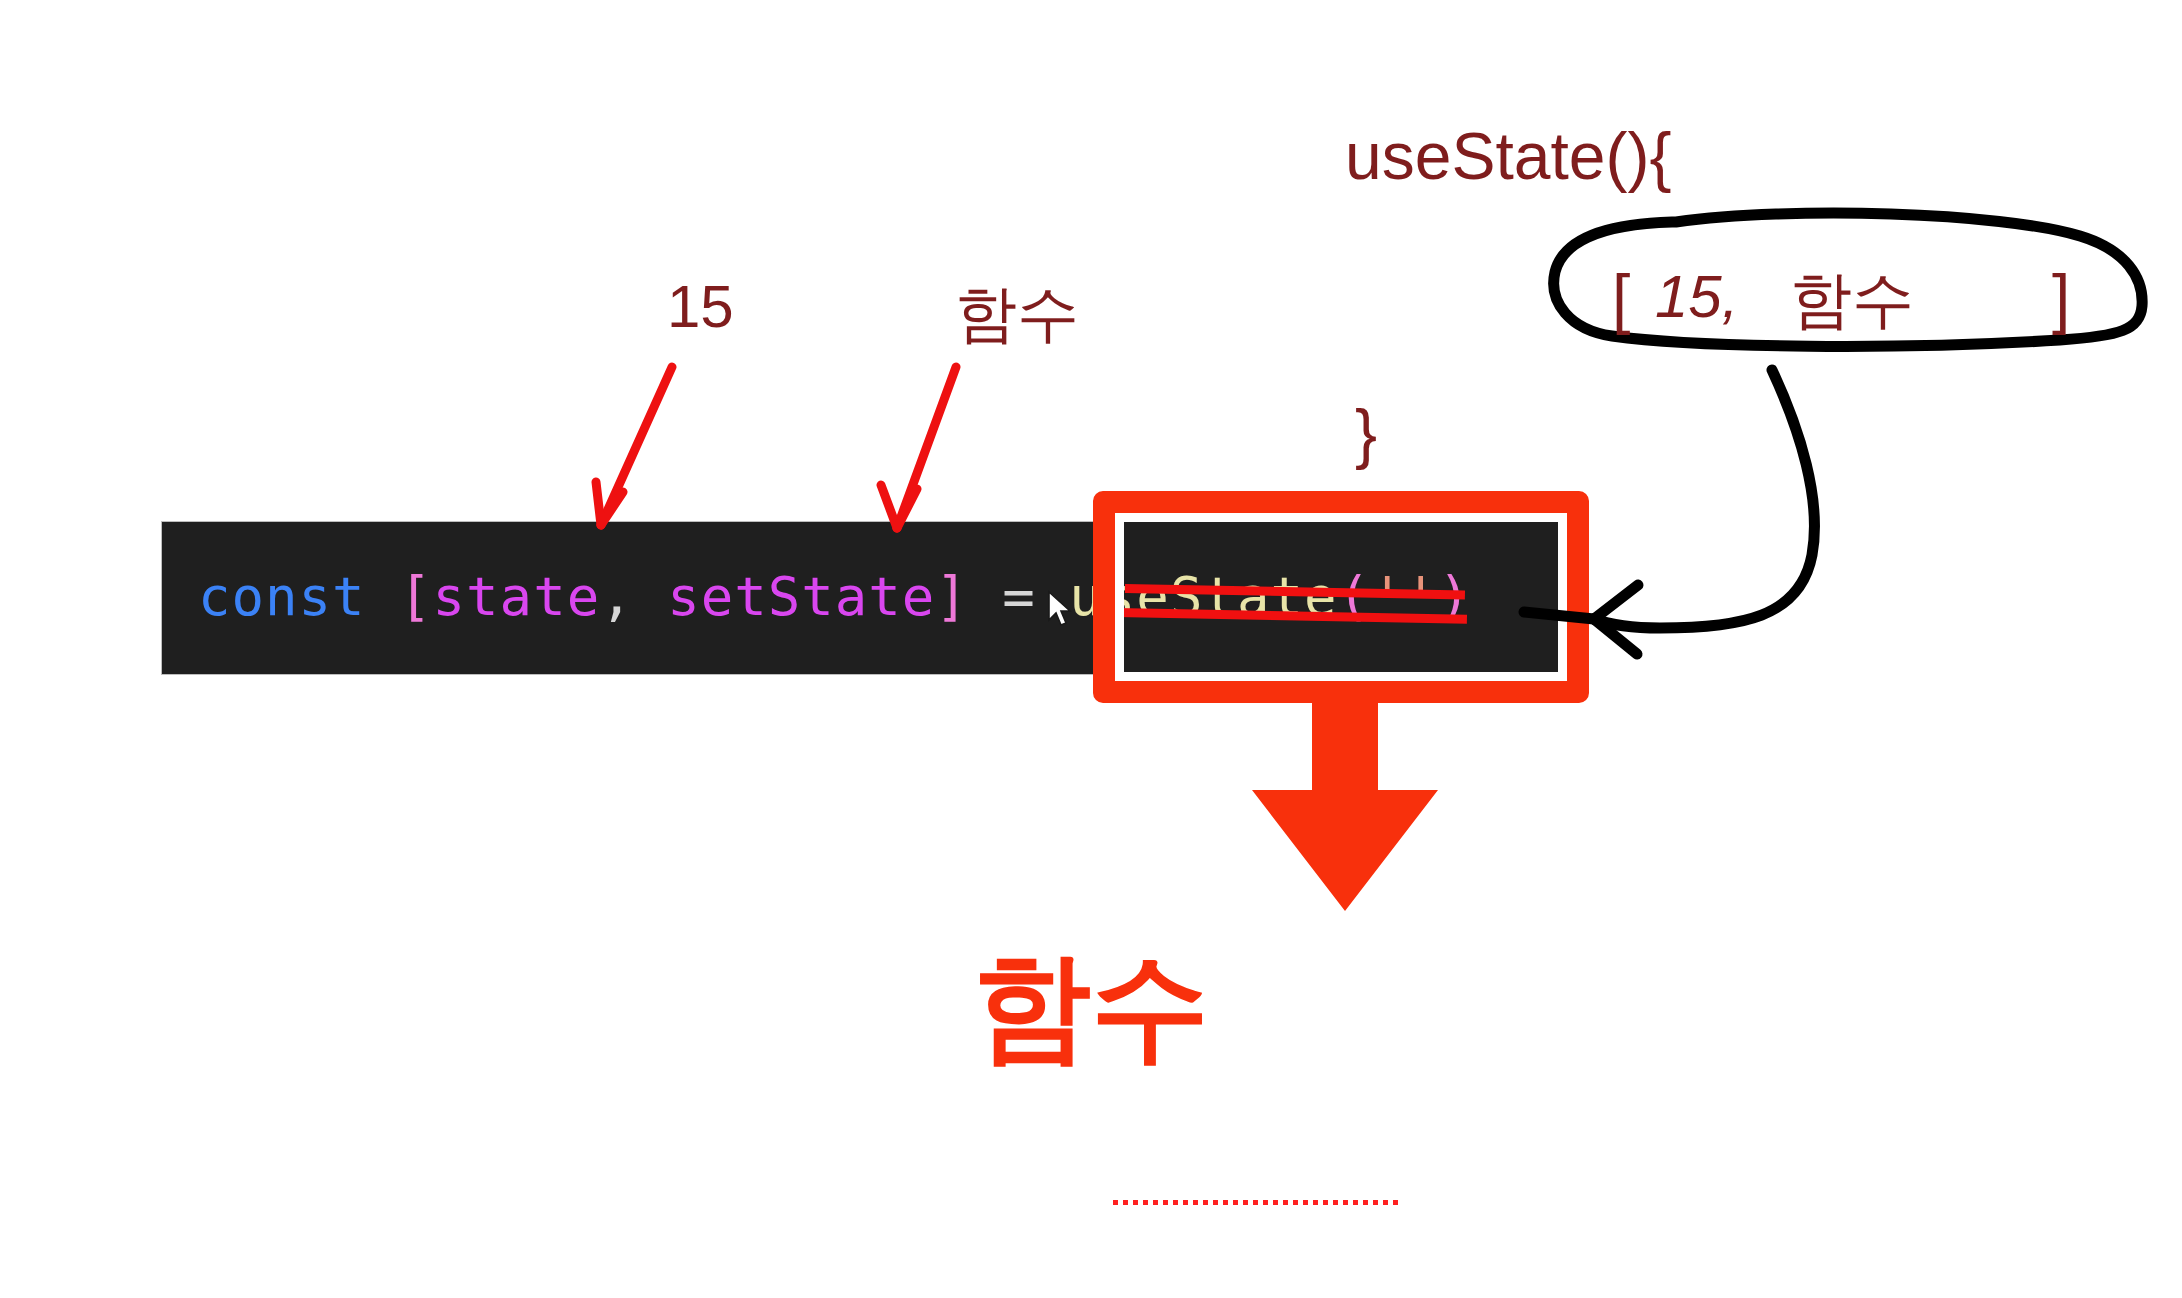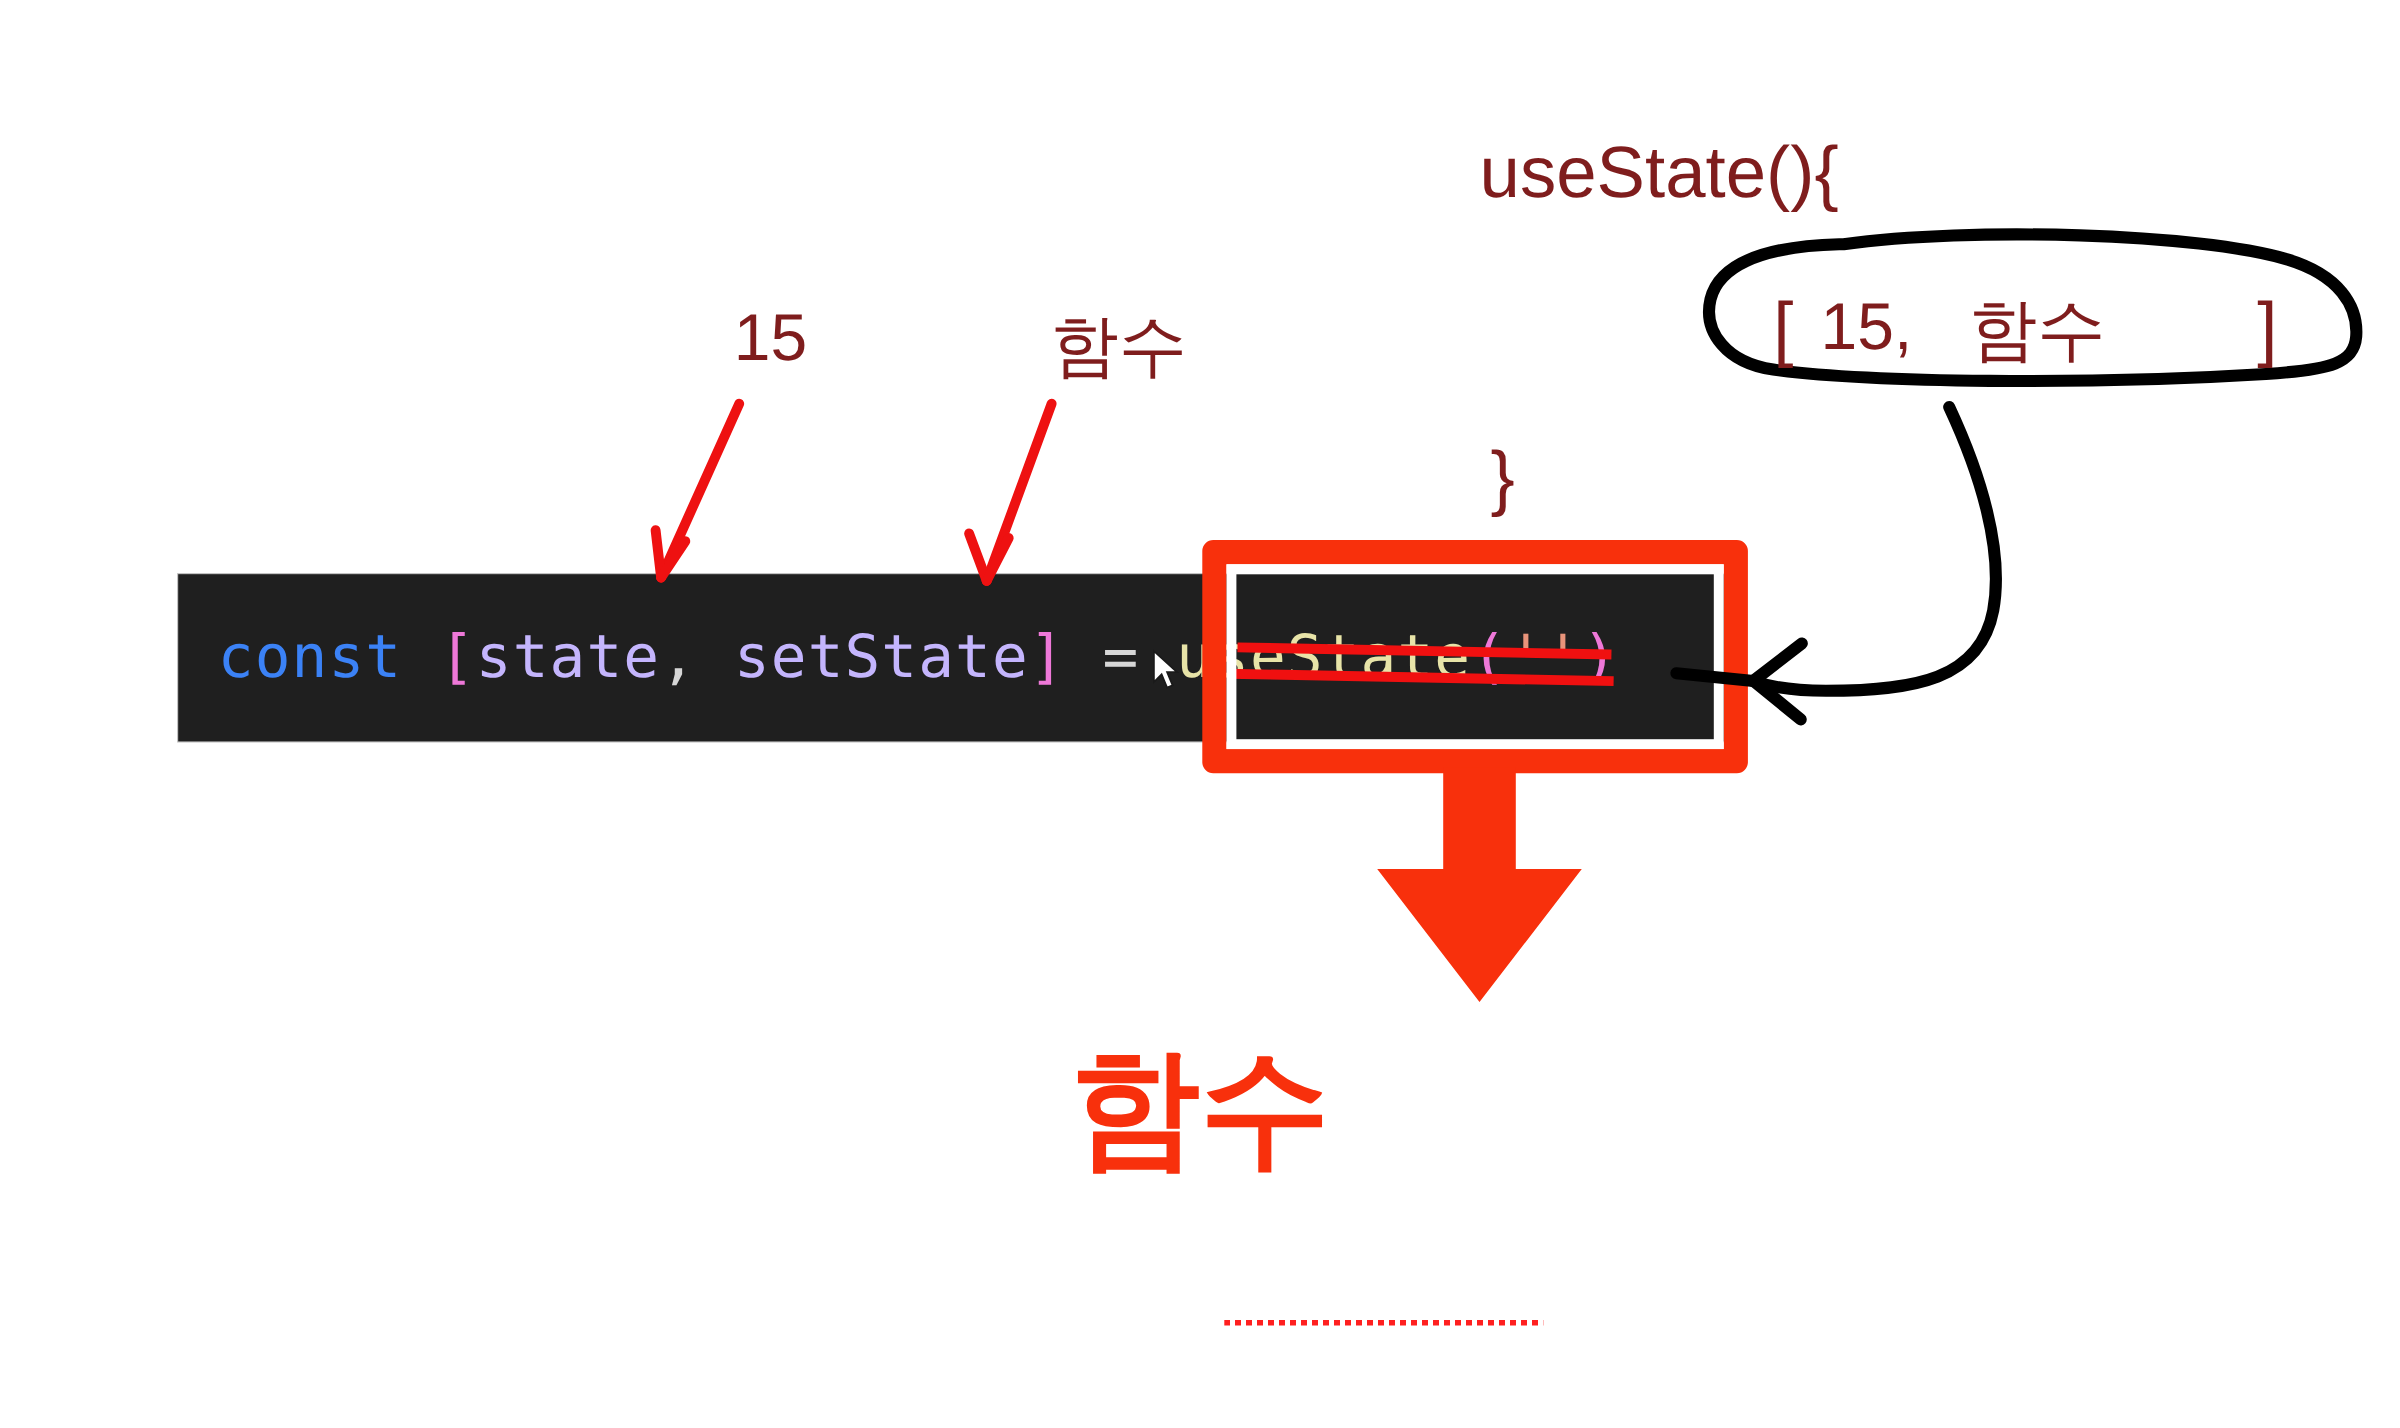--- a/index.html
+++ b/index.html
@@ -31,21 +31,21 @@
     left: 36px;
     top: 44px;
     white-space: pre;
     font-family: "DejaVu Sans Mono", "Liberation Mono", monospace;
     font-size: 54px;
     line-height: 62px;
     letter-spacing: 1px;
   }
   .tok-const   { color: #3b82f6; }
   .tok-bracket { color: #ee78d8; }
-  .tok-var     { color: #c4b5fd; }
+  .tok-var     { color: #d946ef; }
   .tok-punct   { color: #d6d6d6; }
   .tok-eq      { color: #d6d6d6; }
   .tok-fn      { color: #e8e4a8; }
   .tok-paren   { color: #ee78d8; }
   .tok-str     { color: #e8937a; }
 
   
   #mouse-cursor {
     position: absolute;
     left: 1047px;
@@ -111,21 +111,21 @@
     font-family: "Liberation Sans", sans-serif;
     white-space: pre;
   }
 
   #label-15        { left: 667px;  top: 272px; font-size: 60px; }
   #label-hamsu-top { left: 955px;  top: 272px; font-size: 62px; }
   #label-usestate  { left: 1345px; top: 118px; font-size: 66px; }
   #label-return    { left: 1432px; top: 255px; font-size: 66px; }
   #label-brace     { left: 1355px; top: 395px; font-size: 66px; }
   #label-bracket-open  { left: 1612px; top: 260px; font-size: 66px; }
-  #label-15-inner      { left: 1655px; top: 262px; font-size: 60px; }
+  #label-15-inner      { left: 1655px; top: 262px; font-size: 60px; font-style: italic; }
   #label-hamsu-inner   { left: 1790px; top: 258px; font-size: 62px; }
   #label-bracket-close { left: 2052px; top: 260px; font-size: 66px; }
 
   #bottom-hamsu {
     left: 0; right: 0;
     top: 928px;
     text-align: center;
     font-size: 118px;
     font-weight: bold;
     color: #f8300c;

